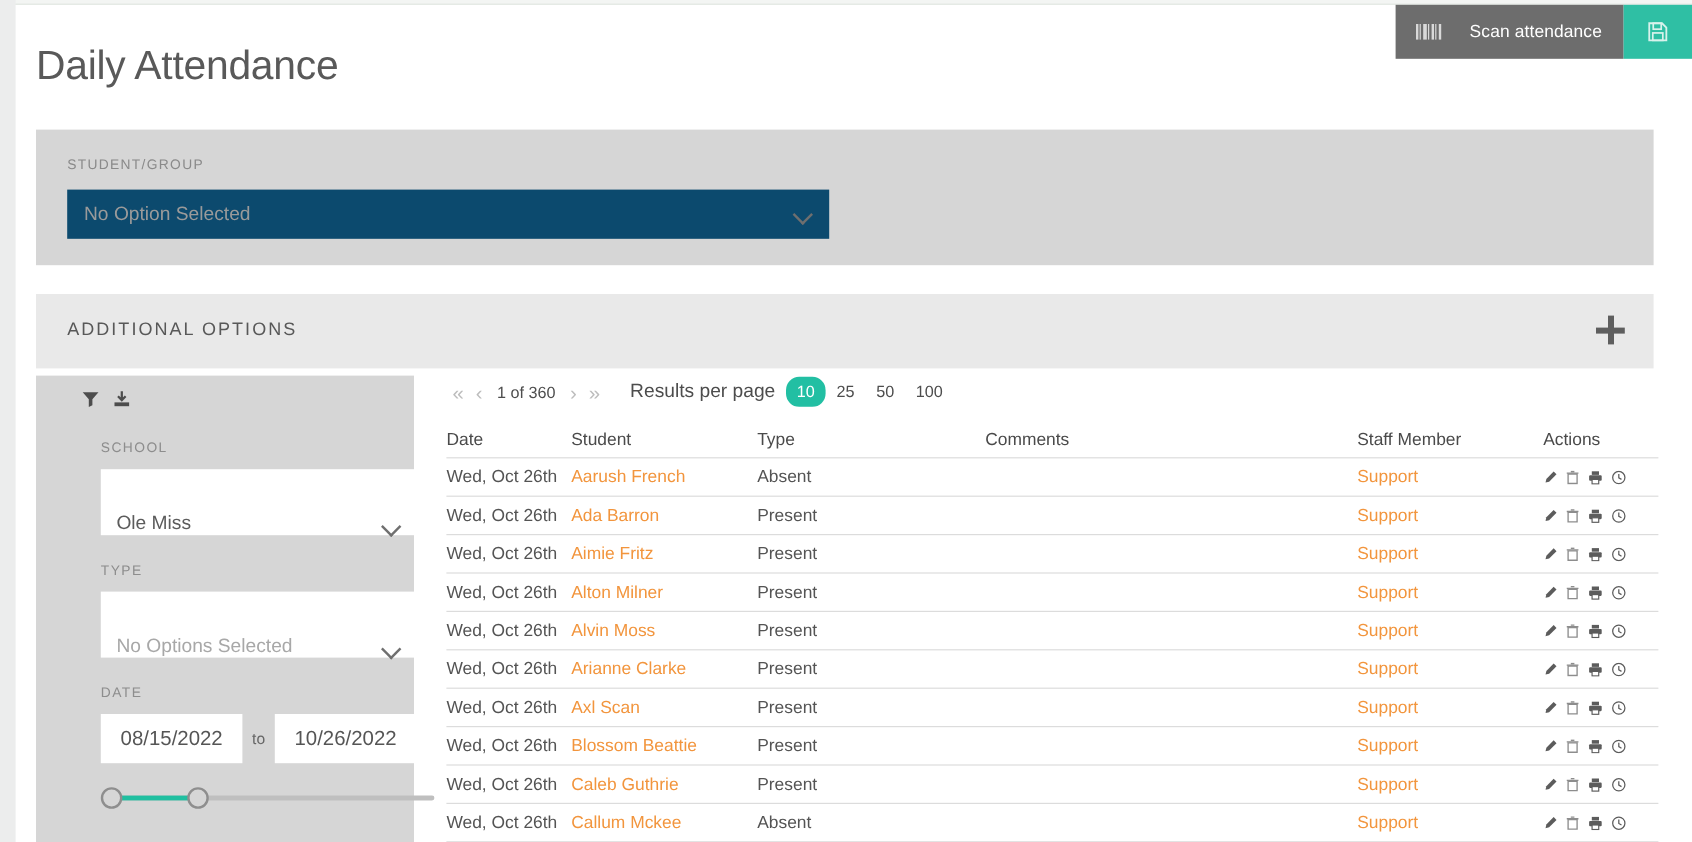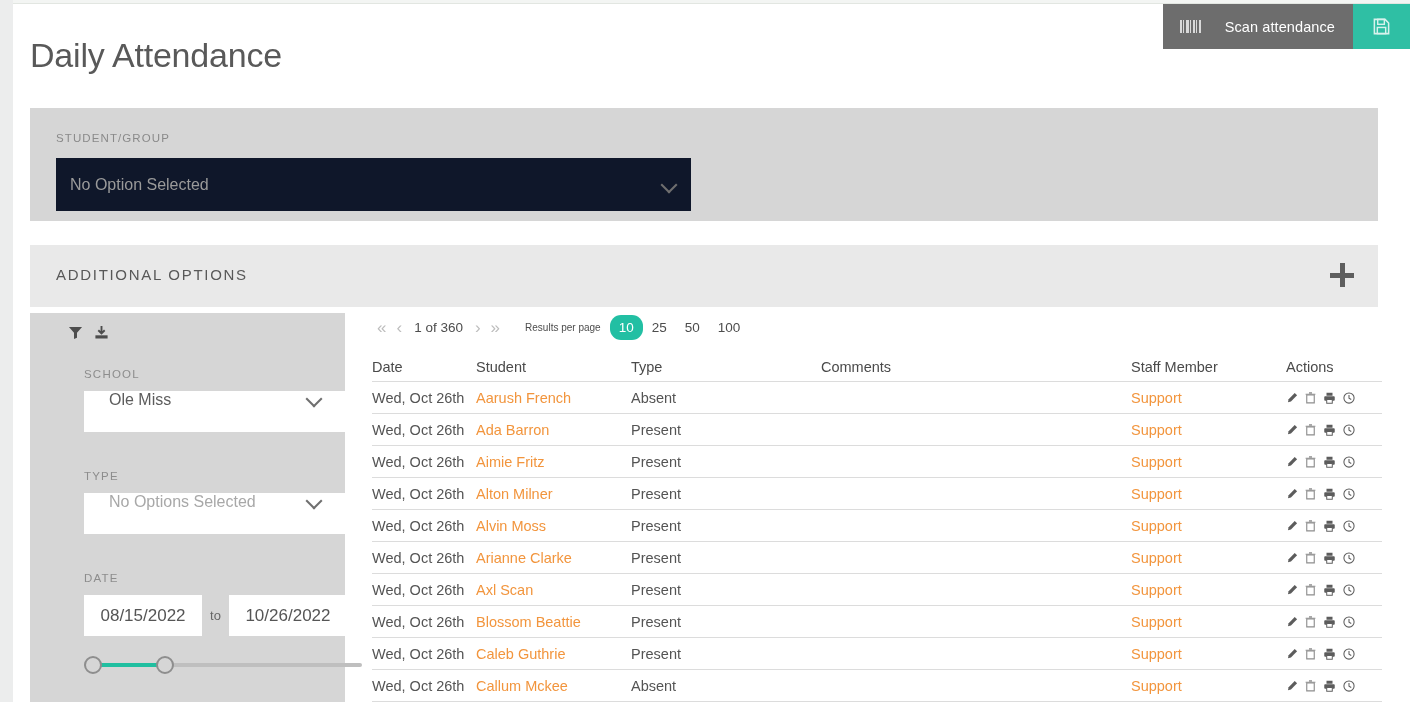--- a/index.html
+++ b/index.html
@@ -34,43 +34,43 @@
   
   .page-title {
     position: absolute; left: 30px; top: 36px;
     font-size: 34px; font-weight: 400; color: #595959; letter-spacing: -.2px;
   }
 
   
   .sg-panel { position: absolute; left: 30px; top: 108px; width: 1348px; height: 113px; background: #d6d6d6; }
   .sg-label { position: absolute; left: 26px; top: 24px; font-size: 11.5px; letter-spacing: 1.1px; color: #8a8a8a; }
   .sg-select {
-    position: absolute; left: 26px; top: 50px; width: 635px; height: 53px;
-    background: #0f172a; display: flex; align-items: center; padding: 0 14px;
+    position: absolute; left: 26px; top: 50px; width: 635px; height: 41px;
+    background: #0c4a6e; display: flex; align-items: center; padding: 0 14px;
     cursor: pointer;
   }
   .sg-select .val { font-size: 16px; color: #9a9a9a; flex: 1; }
 
   
   .addl-bar { position: absolute; left: 30px; top: 225px; width: 1348px; height: 62px; background: #e9e9e9; margin-top: 20px; }
   .addl-label { position: absolute; left: 26px; top: 21px; font-size: 15px; letter-spacing: 1.7px; color: #585858; }
   .addl-plus { position: absolute; right: 22px; top: 18px; width: 26px; height: 26px; cursor: pointer; }
   .addl-plus:before, .addl-plus:after { content: ""; position: absolute; background: #5e5e5e; }
   .addl-plus:before { left: 0; top: 10px; width: 24px; height: 5px; }
   .addl-plus:after  { left: 10px; top: 0; width: 5px; height: 24px; }
 
   
   .filters { position: absolute; left: 30px; top: 313px; width: 315px; height: 389px; background: #d6d6d6; }
   .filter-icons { position: absolute; left: 38px; top: 12px; display: flex; gap: 11px; }
   .f-ico { cursor: pointer; }
   .f-label { font-size: 11.5px; letter-spacing: 1.2px; color: #8d8d8d; }
   .f-group { position: absolute; left: 10px; width: 263px; margin-left: 44px; }
   .f-select {
-    margin-top: 11px; height: 41px; background: #fff;
-    display: flex; align-items: flex-start; padding: 0 25px; cursor: pointer;
+    margin-top: 11px; height: 55px; background: #fff;
+    display: flex; align-items: flex-end; padding: 0 13px; cursor: pointer;
   }
   .f-select .val { flex: 1; font-size: 16px; color: #5c5c5c; }
   .f-select .val.ph { color: #a8a8a8; }
   .chev { width: 15px; height: 15px; position: relative; flex: none; }
   .chev:before {
     content: ""; position: absolute; left: 1px; top: 2px; width: 10px; height: 10px;
     border-right: 2.4px solid #6f6f6f; border-bottom: 2.4px solid #6f6f6f;
     transform: rotate(45deg);
   }
   .dates { margin-top: 11px; display: flex; align-items: center; }
@@ -84,21 +84,21 @@
   .track-fill { position: absolute; left: 3px; top: 7px; width: 74px; height: 4px; background: #20bfa0; }
   .knob {
     position: absolute; top: 0; width: 18px; height: 18px; border-radius: 50%;
     background: #d6d6d6; border: 2px solid #8e8e8e; cursor: pointer;
   }
 
   
   .pager { position: absolute; left: 372px; top: 313px; display: flex; align-items: center; height: 28px; }
   .pg-arrow { font-size: 17px; color: #bdbdbd; padding: 0 5px; cursor: pointer; line-height: 1; }
   .pg-count { font-size: 13.5px; color: #4d4d4d; padding: 0 7px; }
-  .rpp-label { font-size: 10px; color: #4d4d4d; margin-left: 20px; margin-right: 9px; }
+  .rpp-label { font-size: 16px; color: #4d4d4d; margin-left: 20px; margin-right: 9px; }
   .rpp {
     font-size: 13.5px; color: #4d4d4d; padding: 5px 9px; cursor: pointer; line-height: 1; border-radius: 11px;
   }
   .rpp.active { background: #22bfa3; color: #fff; }
 
   
   .table { position: absolute; left: 372px; top: 352px; width: 1010px; }
   .trow { display: flex; align-items: center; border-bottom: 1px solid #dcdcdc; height: 32px; }
   .thead { border-bottom: 1px solid #dcdcdc; height: 30px; }
   .thead .c { font-size: 14.5px; color: #4a4a4a; }

